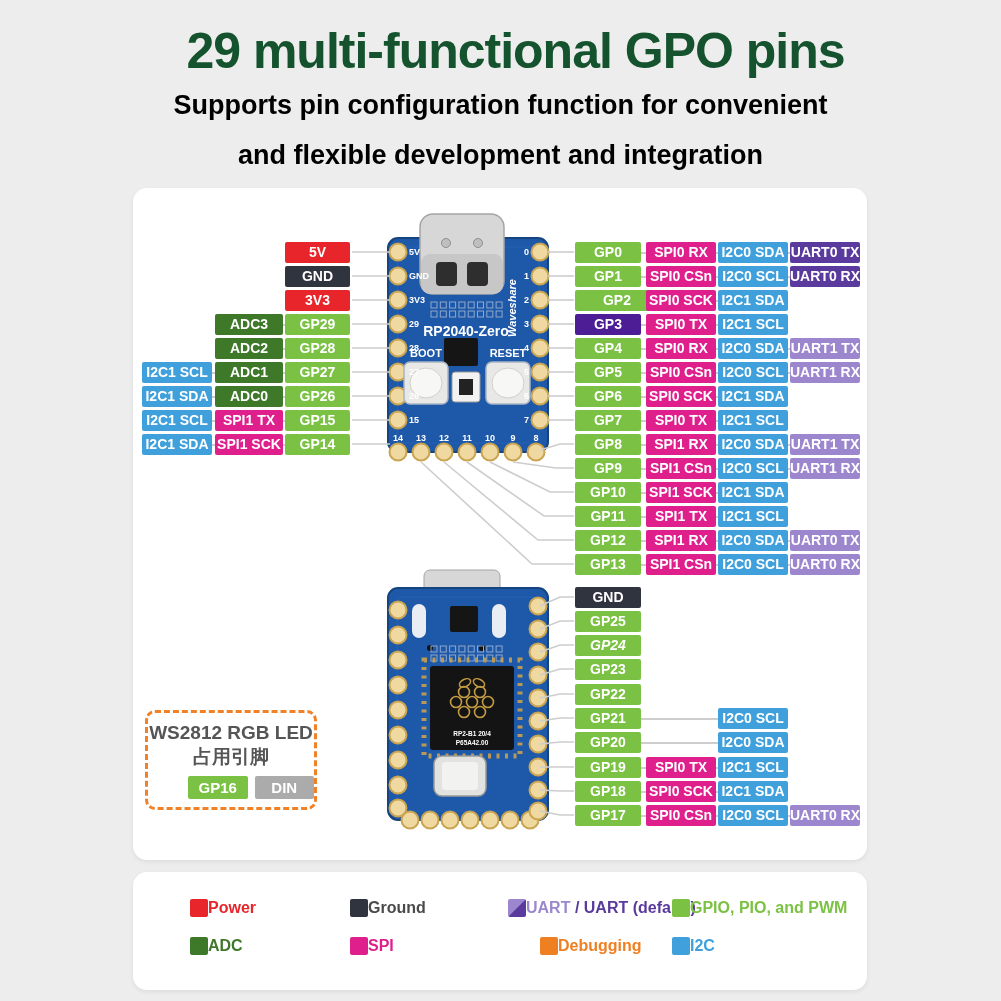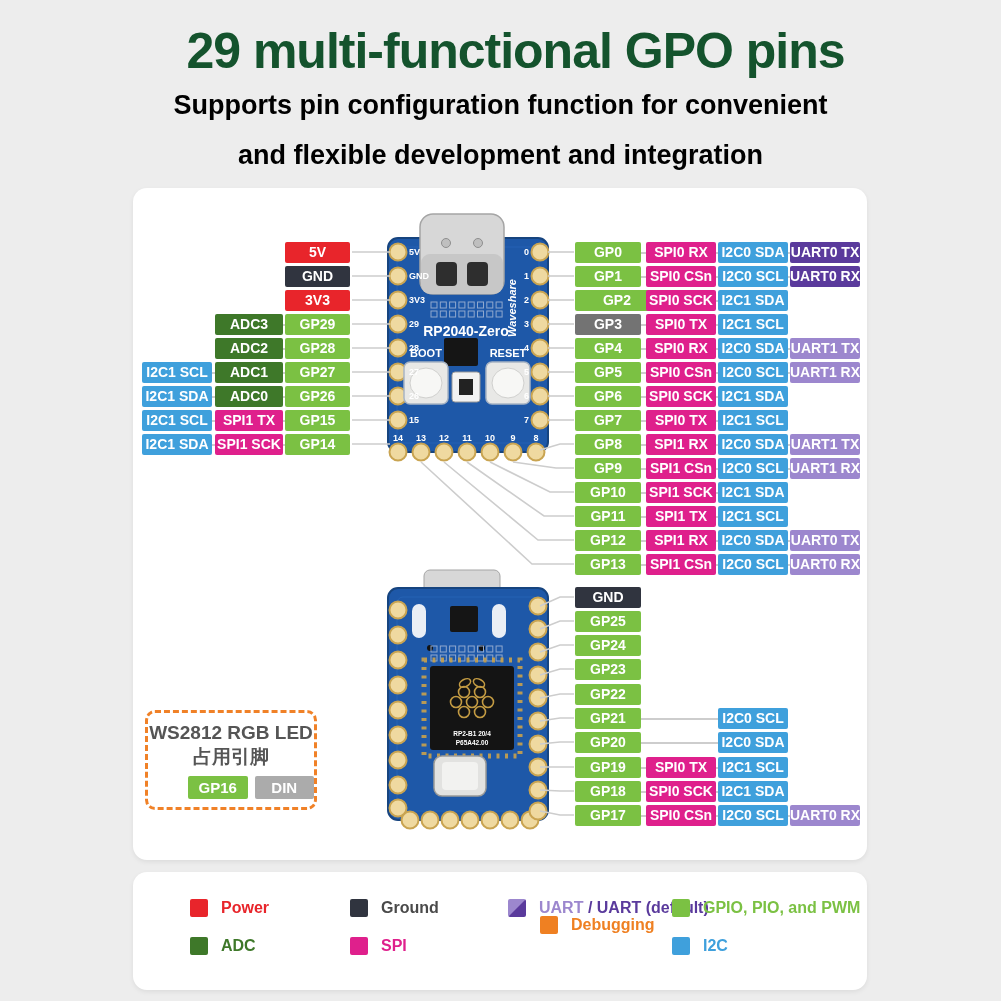--- a/index.html
+++ b/index.html
@@ -23,21 +23,21 @@
   .pin-row{position:absolute;height:21px}
   .row-line{position:absolute;top:10px;height:2px;background:#CDCDCD}
   .badge{position:absolute;top:0;height:21px;line-height:21px;text-align:center;
     color:#fff;font-size:14px;font-weight:bold;border-radius:2px;white-space:nowrap}
   #ws-box{position:absolute;left:145px;top:710px;width:172px;height:100px;
     border:3px dashed #F08127;border-radius:10px;background:#fff;text-align:center;box-sizing:border-box}
   .ws-text{font-size:19px;line-height:24px;color:#555;font-weight:600}
   #ws-line1{margin-top:8px}
   #ws-badges{display:flex;justify-content:center;gap:7px;margin-top:7px}
   #ws-badges .badge{position:static;width:72px;height:23px;line-height:23px;font-size:15px}
-  .legend-item{position:absolute;display:flex;align-items:flex-start;gap:13px}
+  .legend-item{position:absolute;display:flex;align-items:flex-start;}
   .legend-swatch{width:18px;height:18px;border-radius:2px;flex:0 0 auto}
   .legend-label{font-size:16px;font-weight:600;white-space:nowrap}
   .svg-label{font-family:"Liberation Sans",sans-serif;font-weight:bold;fill:#fff}
 </style>
 </head>
 <body>
 
 <div id="title" style="color: #14532d; margin-left: 15px;">29 multi-functional GPO pins</div>
 <div id="sub1" class="subtitle">Supports pin configuration function for convenient</div>
 <div id="sub2" class="subtitle">and flexible development and integration</div>
@@ -331,21 +331,21 @@
       <div class="badge" style="left: 215px; width: 70px; background: rgb(90, 58, 156);">UART0 RX</div>
     </div>
     <div class="pin-row" style="left: 575px; top: 290px; width: 213px;">
       <div class="row-line" style="left: 0px; width: 213px; background: rgb(205, 205, 205);"></div>
       <div class="badge" style="left: 0px; width: 84px; background: rgb(123, 193, 67);">GP2</div>
       <div class="badge" style="left: 71px; width: 70px; background: rgb(223, 32, 140);">SPI0 SCK</div>
       <div class="badge" style="left: 143px; width: 70px; background: rgb(63, 160, 220);">I2C1 SDA</div>
     </div>
     <div class="pin-row" style="left: 575px; top: 314px; width: 213px;">
       <div class="row-line" style="left: 0px; width: 213px; background: rgb(205, 205, 205);"></div>
-      <div class="badge" style="left: 0px; width: 66px; background: #737373;">GP3</div>
+      <div class="badge" style="left: 0px; width: 66px; background: #4c1d95;">GP3</div>
       <div class="badge" style="left: 71px; width: 70px; background: rgb(223, 32, 140);">SPI0 TX</div>
       <div class="badge" style="left: 143px; width: 70px; background: rgb(63, 160, 220);">I2C1 SCL</div>
     </div>
     <div class="pin-row" style="left: 575px; top: 338px; width: 290px;">
       <div class="row-line" style="left: 0px; width: 285px; background: rgb(205, 205, 205);"></div>
       <div class="badge" style="left: 0px; width: 66px; background: rgb(123, 193, 67);">GP4</div>
       <div class="badge" style="left: 71px; width: 70px; background: rgb(223, 32, 140);">SPI0 RX</div>
       <div class="badge" style="left: 143px; width: 70px; background: rgb(63, 160, 220);">I2C0 SDA</div>
       <div class="badge" style="left: 215px; width: 70px; background: rgb(156, 135, 206);">UART1 TX</div>
     </div>
@@ -409,21 +409,21 @@
       <div class="badge" style="left: 215px; width: 70px; background: rgb(156, 135, 206);">UART0 RX</div>
     </div>
     <div class="pin-row" style="left: 575px; top: 587px; width: 66px;">
       <div class="row-line" style="left: 0px; width: 66px; background: rgb(205, 205, 205);"></div>
       <div class="badge" style="left: 0px; width: 66px; background: rgb(48, 52, 63);">GND</div>
     </div>
     <div class="pin-row" style="left: 575px; top: 611px; width: 66px;">
       <div class="row-line" style="left: 0px; width: 66px; background: rgb(205, 205, 205);"></div>
       <div class="badge" style="left: 0px; width: 66px; background: rgb(123, 193, 67);">GP25</div>
     </div>
-    <div class="pin-row" style="left: 575px; top: 635px; width: 80px;">
+    <div class="pin-row" style="left: 575px; top: 635px; width: 80px; font-style: italic;">
       <div class="row-line" style="left: 0px; width: 66px; background: rgb(205, 205, 205);"></div>
       <div class="badge" style="left: 0px; width: 66px; background: rgb(123, 193, 67);">GP24</div>
     </div>
     <div class="pin-row" style="left: 575px; top: 659px; width: 66px;">
       <div class="row-line" style="left: 0px; width: 66px; background: rgb(205, 205, 205);"></div>
       <div class="badge" style="left: 0px; width: 66px; background: rgb(123, 193, 67);">GP23</div>
     </div>
     <div class="pin-row" style="left: 575px; top: 684px; width: 66px;">
       <div class="row-line" style="left: 0px; width: 66px; background: rgb(205, 205, 205);"></div>
       <div class="badge" style="left: 0px; width: 66px; background: rgb(123, 193, 67);">GP22</div>
@@ -486,21 +486,21 @@
       <span class="legend-label" style="color: rgb(123, 193, 67);">GPIO, PIO, and PWM</span>
     </div>
     <div class="legend-item" style="left: 190px; top: 937px;">
       <div class="legend-swatch" style="background: rgb(62, 120, 41);"></div>
       <span class="legend-label" style="color: rgb(62, 120, 41);">ADC</span>
     </div>
     <div class="legend-item" style="left: 350px; top: 937px;">
       <div class="legend-swatch" style="background: rgb(223, 32, 140);"></div>
       <span class="legend-label" style="color: rgb(223, 32, 140);">SPI</span>
     </div>
-    <div class="legend-item" style="left: 508px; top: 916px; padding-left: 32px;">
+    <div class="legend-item" style="left: 508px; top: 937px; padding-left: 32px;">
       <div class="legend-swatch" style="background: rgb(239, 128, 34);"></div>
       <span class="legend-label" style="color: rgb(239, 128, 34);">Debugging</span>
     </div>
     <div class="legend-item" style="left: 672px; top: 937px;">
       <div class="legend-swatch" style="background: rgb(63, 160, 220);"></div>
       <span class="legend-label" style="color: rgb(63, 160, 220);">I2C</span>
     </div>
   </div>
 
 </body></html>

